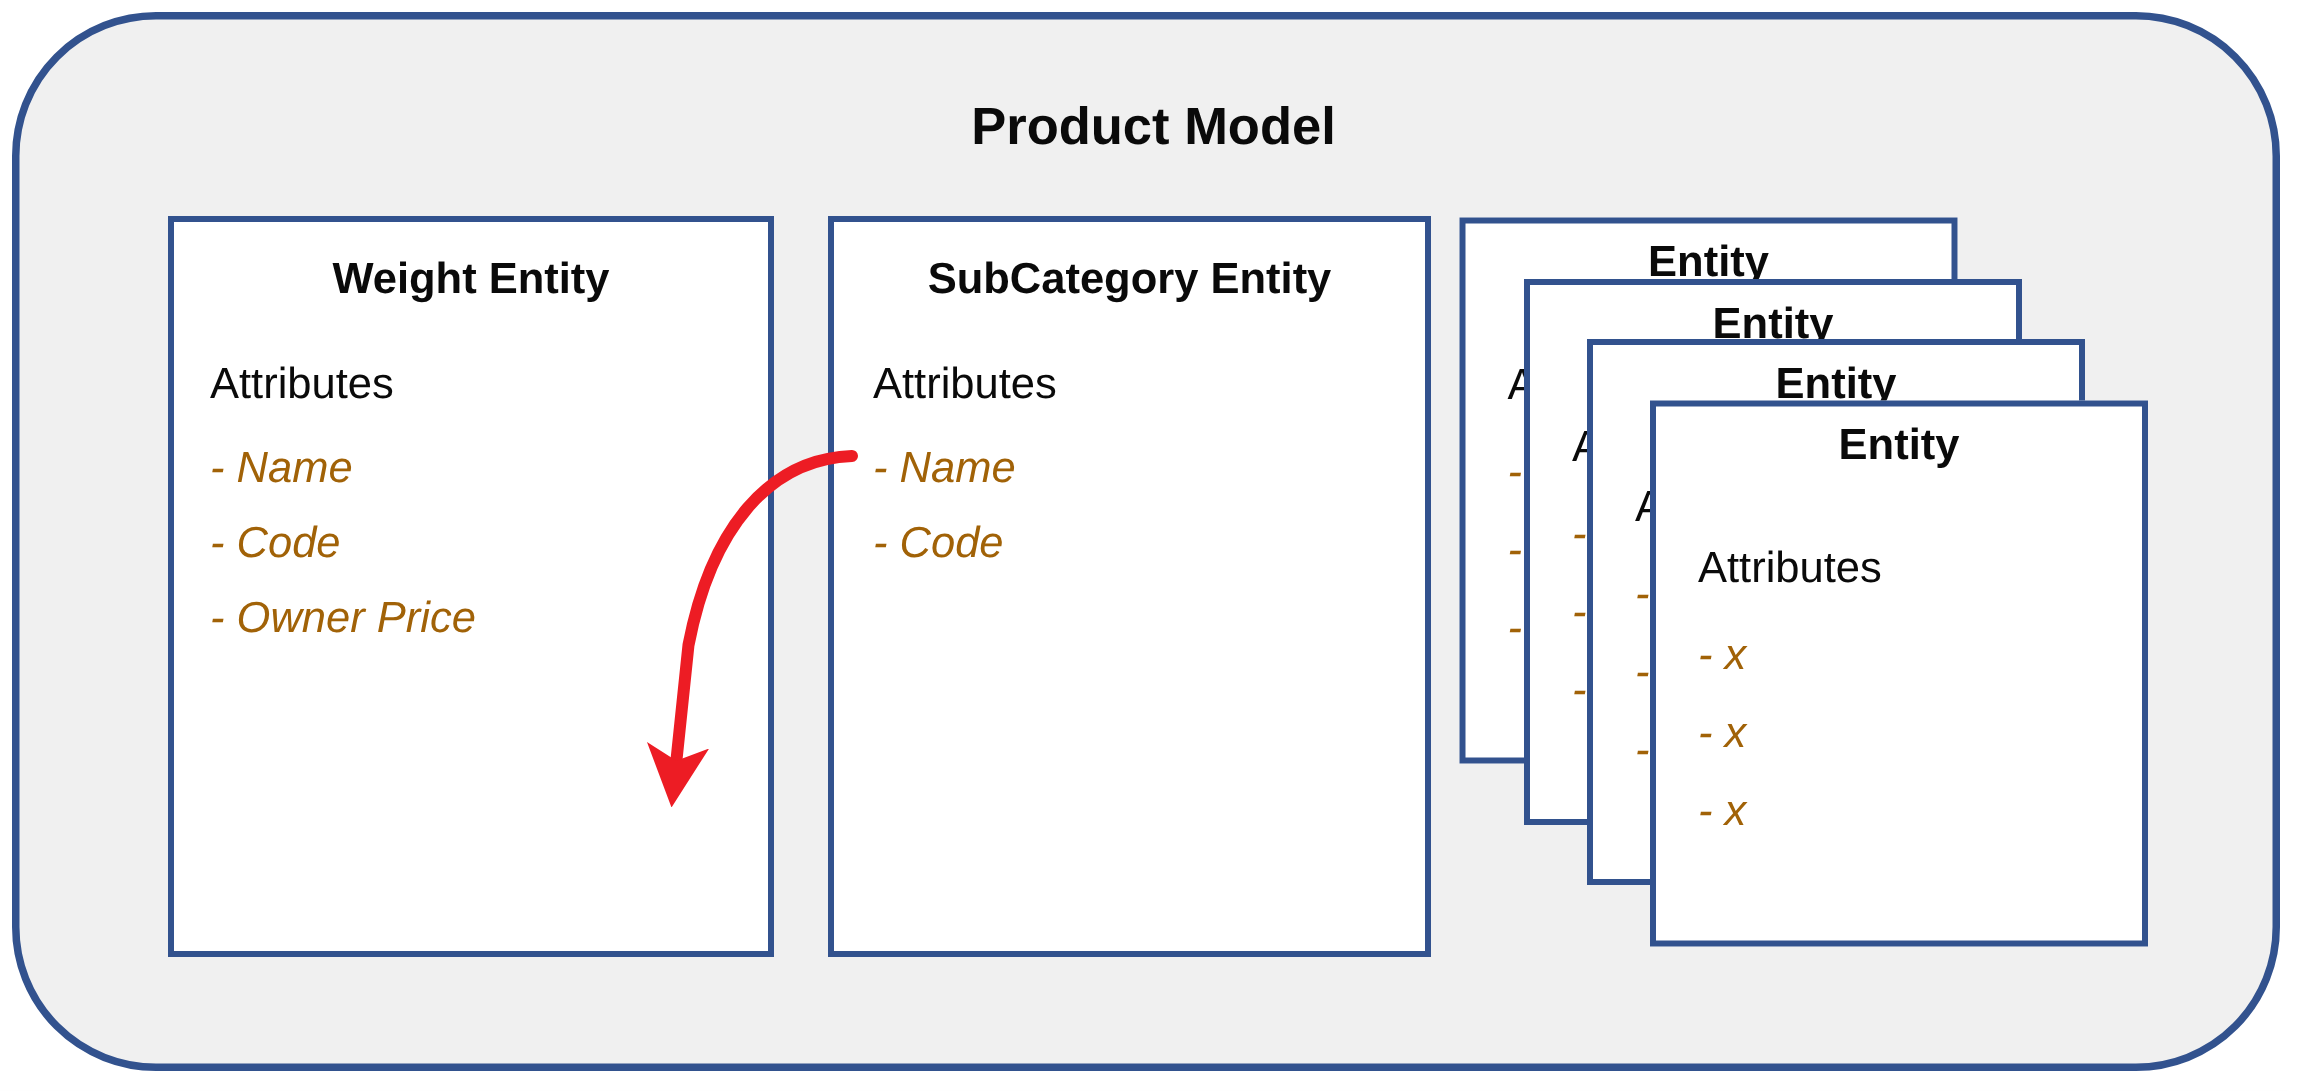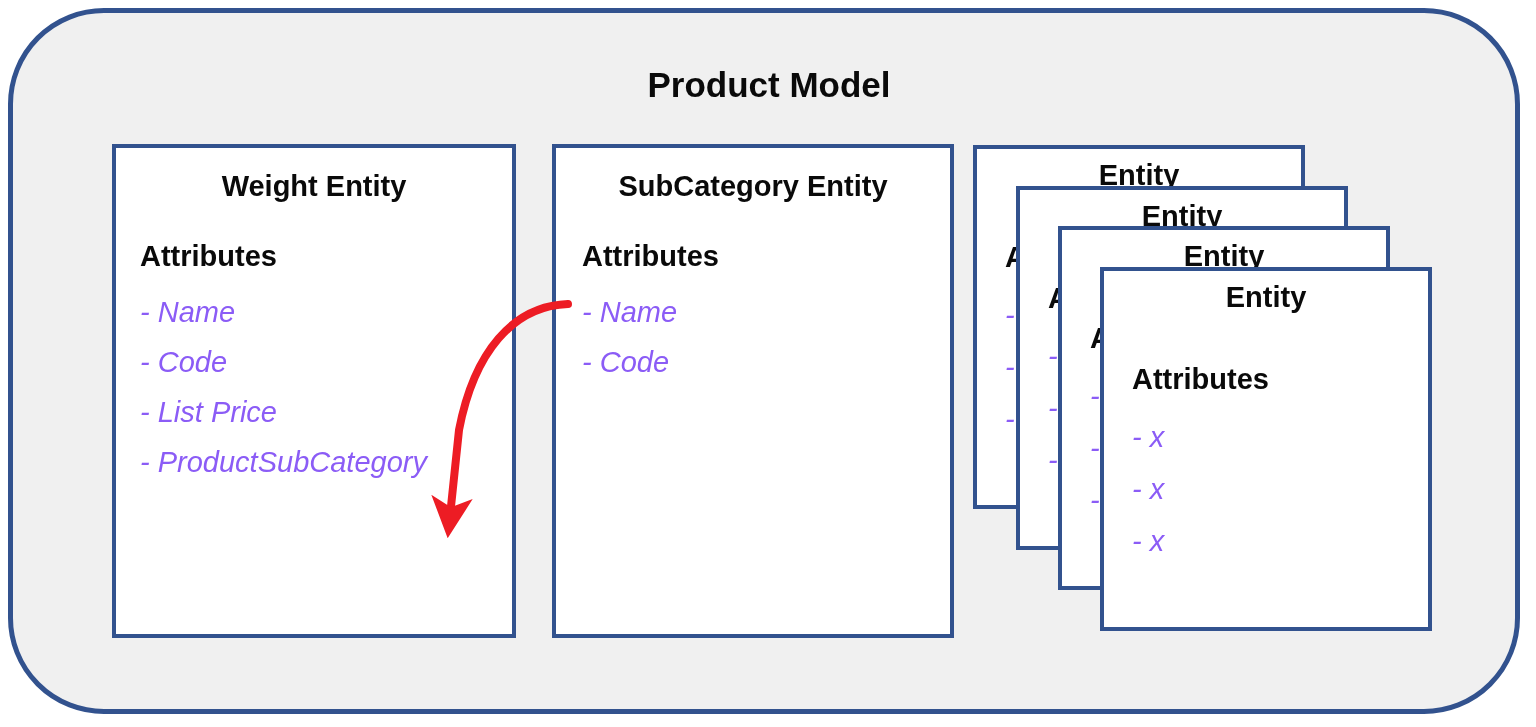--- a/index.html
+++ b/index.html
@@ -65,30 +65,30 @@
     color: #0a0a0a;
     white-space: nowrap;
   }
 
   .attr-block {
     position: absolute;
   }
 
   .attr-heading {
     font-size: 29px;
-    font-weight: bold;
+    font-weight: normal;
     color: #0a0a0a;
     margin: 0 0 6px 0;
     line-height: 1.0;
   }
 
   .attr-item {
     font-size: 29px;
     font-style: italic;
-    color: #8b5cf6;
+    color: #a16207;
     line-height: 1.0;
     margin: 0;
     padding-top: 21px;
     white-space: nowrap;
   }
 
   
   #card-product {
     left: 107px;
     top: 139px;
@@ -186,22 +186,21 @@
         <div class="attr-item">- x</div>
       </div>
     </div>
 
     <div class="entity-card" id="card-product" style="left:99px; top:131px;">
       <div class="card-title">Weight Entity</div>
       <div class="attr-block">
         <div class="attr-heading">Attributes</div>
         <div class="attr-item">- Name</div>
         <div class="attr-item">- Code</div>
-        <div class="attr-item">- List Price</div>
-        <div class="attr-item">- ProductSubCategory</div>
+        <div class="attr-item">- Owner Price</div>
       </div>
     </div>
 
     <div class="entity-card" id="card-subcategory" style="left:539px; top:131px;">
       <div class="card-title">SubCategory Entity</div>
       <div class="attr-block">
         <div class="attr-heading">Attributes</div>
         <div class="attr-item">- Name</div>
         <div class="attr-item">- Code</div>
       </div>

